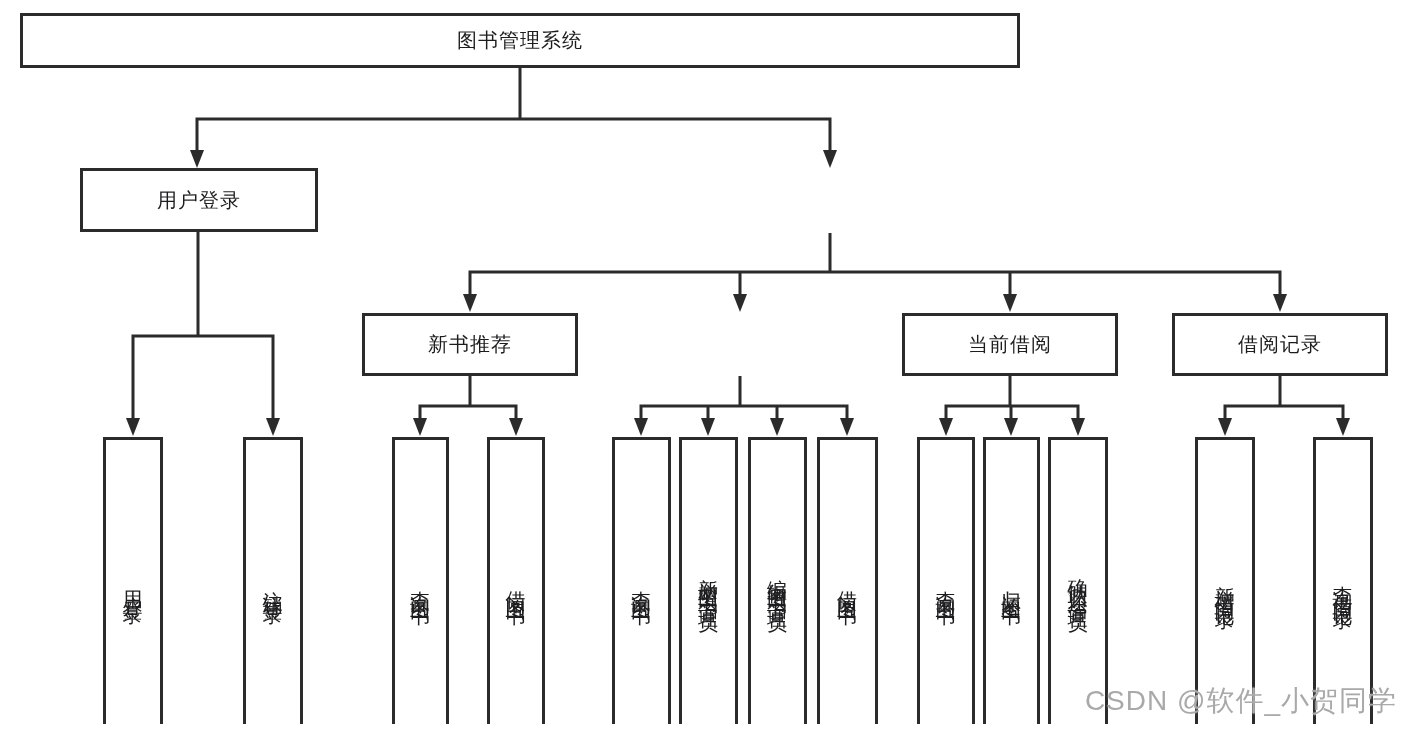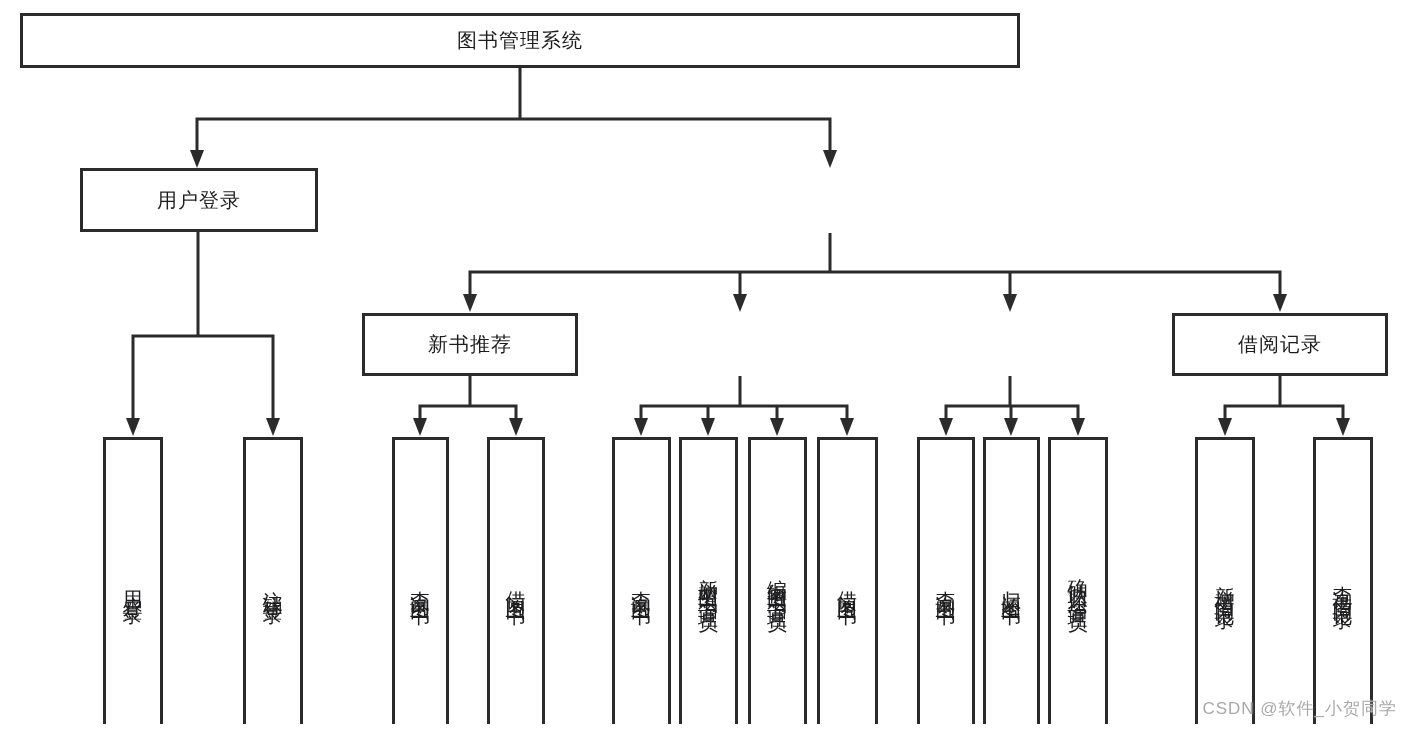--- a/index.html
+++ b/index.html
@@ -56,21 +56,21 @@
   #l-bb-edit{left:748px;width:59px;}
   #l-bb-borrow{left:817px;width:61px;}
   #l-cb-query{left:917px;width:58px;}
   #l-cb-return{left:983px;width:57px;}
   #l-cb-confirm{left:1048px;width:60px;}
   #l-br-add{left:1195px;width:60px;}
   #l-br-query{left:1313px;width:60px;}
   #watermark{
     position:absolute;
     right:8px;bottom:4px;
-    font-size:17px;
+    font-size:28px;
     color:var(--watermark);
     letter-spacing:1px;
     z-index:5;
     text-shadow:0 0 2px rgba(255,255,255,.8);
   }
 </style>
 </head>
 <body>
 
 <div id="stage">
@@ -123,20 +123,21 @@
       <polygon points="1218,418 1232,418 1225,436"></polygon>
       <polygon points="1336,418 1350,418 1343,436"></polygon>
     </g>
   </svg>
 
   <div class="box" id="n-root">图书管理系统</div>
 
   <div class="box" id="n-user-login">用户登录</div>
 
   <div class="box" id="n-new-book-rec">新书推荐</div>
+  <div class="box" id="n-current-borrow">当前借阅</div>
   <div class="box" id="n-borrow-record">借阅记录</div>
 
   <div class="box leaf" id="l-user-login">
     <span class="vtext">用户登录</span>
   </div>
   <div class="box leaf" id="l-logout">
     <span class="vtext">注销登录</span>
   </div>
   <div class="box leaf" id="l-nbr-query">
     <span class="vtext">查询图书</span>

